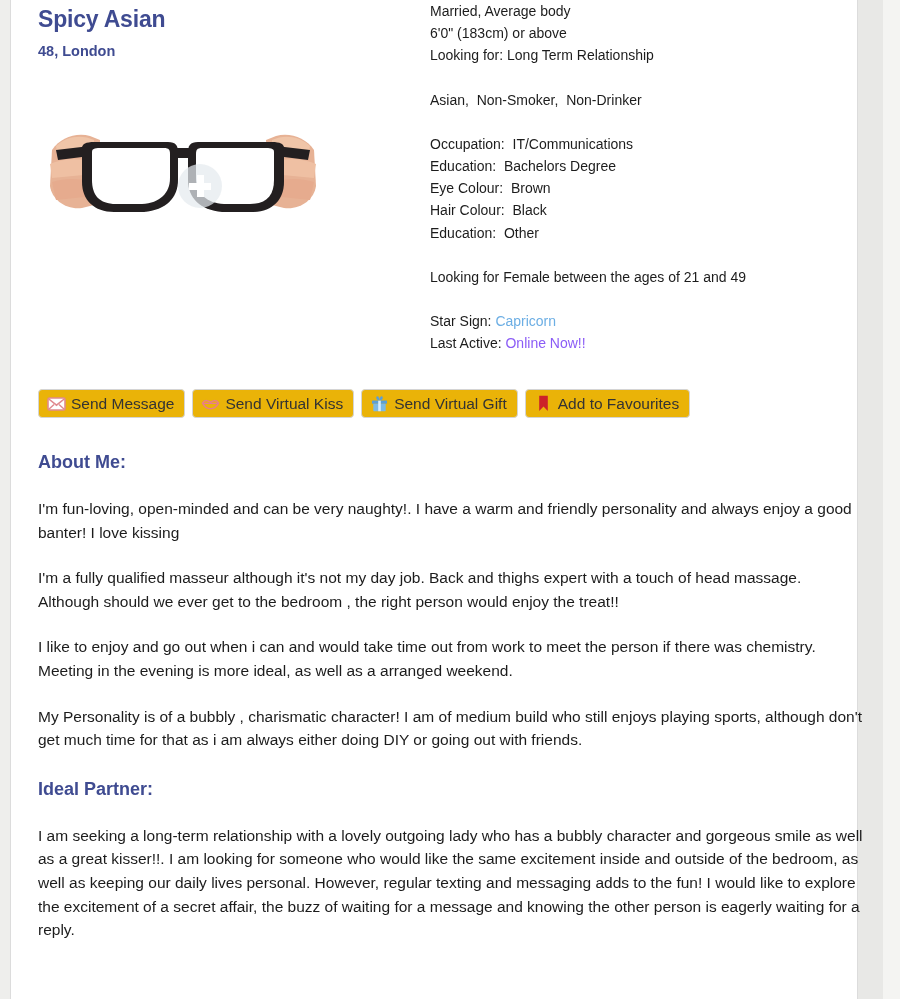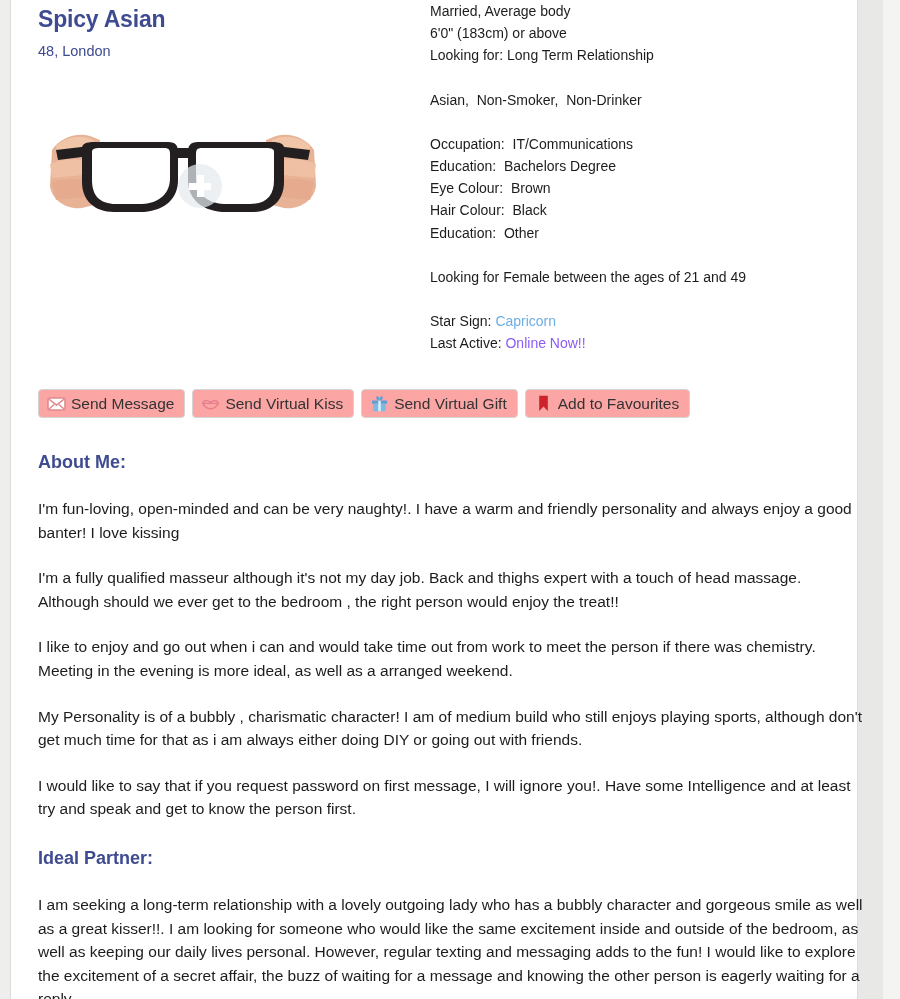--- a/index.html
+++ b/index.html
@@ -57,21 +57,21 @@
     color: #3f4b91;
     font-size: 23px;
     font-weight: bold;
     line-height: 26px;
     margin: 6px 0 0 0;
     letter-spacing: -0.2px;
   }
   .profile-meta {
     color: #3f4b91;
     font-size: 14.5px;
-    font-weight: normal;
+    font-weight: bold;
     line-height: 18px;
     margin-top: 10px;
   }
   .photo-wrap {
     position: relative;
     margin-top: 44px;
     width: 290px;
     height: 130px;
   }
   .photo-svg { display: block; }
@@ -122,21 +122,21 @@
     top: 389px;
     display: flex;
     gap: 7px;
   }
   .action-btn {
     display: flex;
     align-items: center;
     gap: 5px;
     height: 29px;
     padding: 0 10px 0 8px;
-    background: #fca5a5;
+    background: #eab308;
     border: 1px solid #d4d4d4;
     border-radius: 4px;
     font-size: 15.5px;
     color: #333333;
     font-family: "Liberation Sans", sans-serif;
     box-sizing: border-box;
     cursor: pointer;
     white-space: nowrap;
   }
   .action-btn .btn-icon {
@@ -302,21 +302,20 @@
   </div>
 
   <div class="sections">
 
     <div class="section-block">
       <div class="section-heading">About Me:</div>
       <p class="section-para">I'm fun-loving, open-minded and can be very naughty!. I have a warm and friendly personality and always enjoy a good banter! I love kissing</p>
       <p class="section-para">I'm a fully qualified masseur although it's not my day job. Back and thighs expert with a touch of head massage. Although should we ever get to the bedroom , the right person would enjoy the treat!!</p>
       <p class="section-para">I like to enjoy and go out when i can and would take time out from work to meet the person if there was chemistry. Meeting in the evening is more ideal, as well as a arranged weekend.</p>
       <p class="section-para">My Personality is of a bubbly , charismatic character! I am of medium build who still enjoys playing sports, although don't get much time for that as i am always either doing DIY or going out with friends.</p>
-      <p class="section-para">I would like to say that if you request password on first message, I will ignore you!. Have some Intelligence and at least try and speak and get to know the person first.</p>
     </div>
 
     <div class="section-block second">
       <div class="section-heading">Ideal Partner:</div>
       <p class="section-para">I am seeking a long-term relationship with a lovely outgoing lady who has a bubbly character and gorgeous smile as well as a great kisser!!. I am looking for someone who would like the same excitement inside and outside of the bedroom, as well as keeping our daily lives personal. However, regular texting and messaging adds to the fun! I would like to explore the excitement of a secret affair, the buzz of waiting for a message and knowing the other person is eagerly waiting for a reply.</p>
     </div>
 
   </div>
 
 </div>

